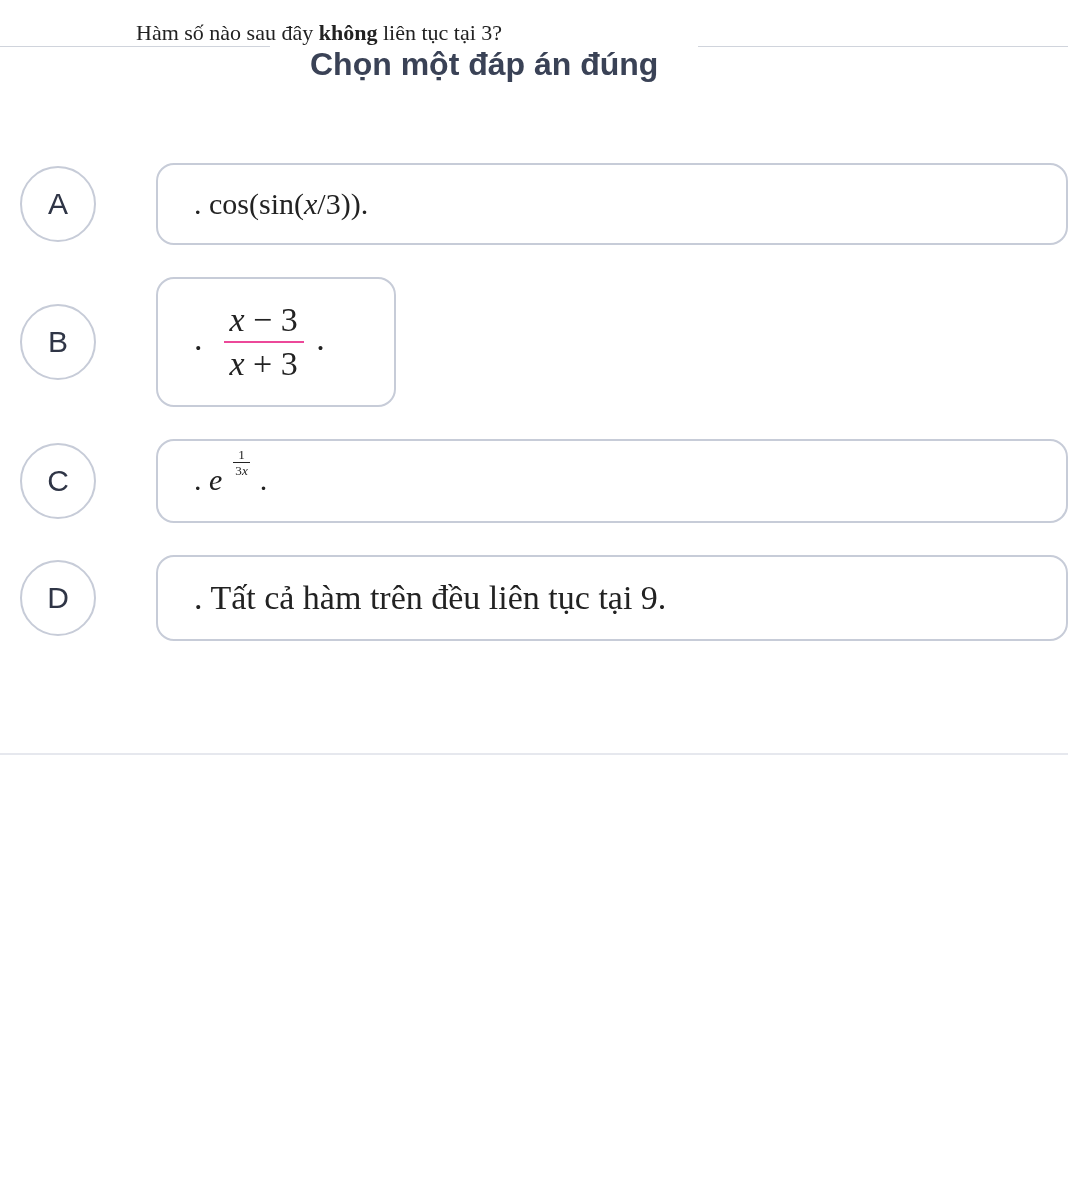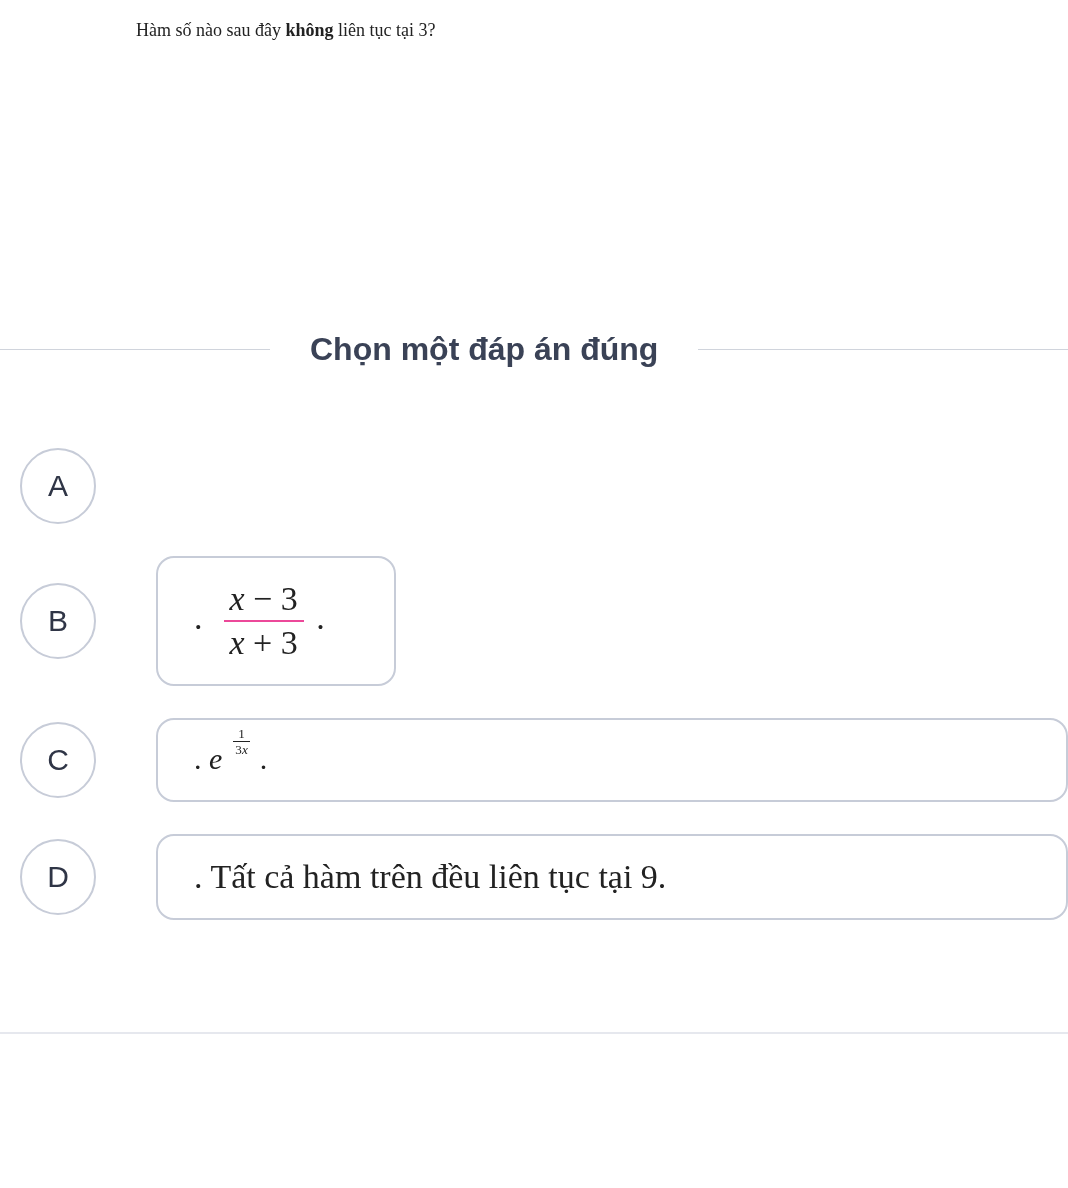--- a/index.html
+++ b/index.html
@@ -8,31 +8,29 @@
     font-family: Arial, "Helvetica Neue", sans-serif;
     background: #ffffff;
     color: #333;
     width: 1068px;
   }
   .container {
     padding: 20px 0 40px 0;
   }
   .question {
     font-family: "Times New Roman", serif;
-    font-size: 18px;
+    font-size: 22px;
     color: #222;
     margin: 0 0 0 136px;
     padding-right: 40px;
   }
   .question .bold { font-weight: bold; }
 
   .prompt-wrap {
-    margin-top: 290px;
     display: flex;
-    align-items: center;
     width: 100%;
   }
   .prompt-line {
     height: 1px;
     background: #d0d4dc;
     flex: 0 0 auto;
   }
   .prompt-line.left { width: 270px; margin-right: 40px; }
   .prompt-line.right { flex: 1; margin-left: 40px; }
   .prompt-text {
@@ -126,20 +124,25 @@
   <div class="prompt-wrap">
     <div class="prompt-line left"></div>
     <div class="prompt-text">Chọn một đáp án đúng</div>
     <div class="prompt-line right"></div>
   </div>
 
   <div class="options">
 
     <div class="option-row">
       <div class="letter-circle">A</div>
+      <div class="answer-box">
+        <span class="answer-text">
+          . cos(sin(<span class="italic">x</span>/3)).
+        </span>
+      </div>
     </div>
 
     <div class="option-row">
       <div class="letter-circle">B</div>
       <div class="answer-box short">
         <span class="answer-text big">
           .&nbsp;
           <span class="frac">
             <span class="num"><span class="italic">x</span> − 3</span>
             <span class="den"><span class="italic">x</span> + 3</span>

